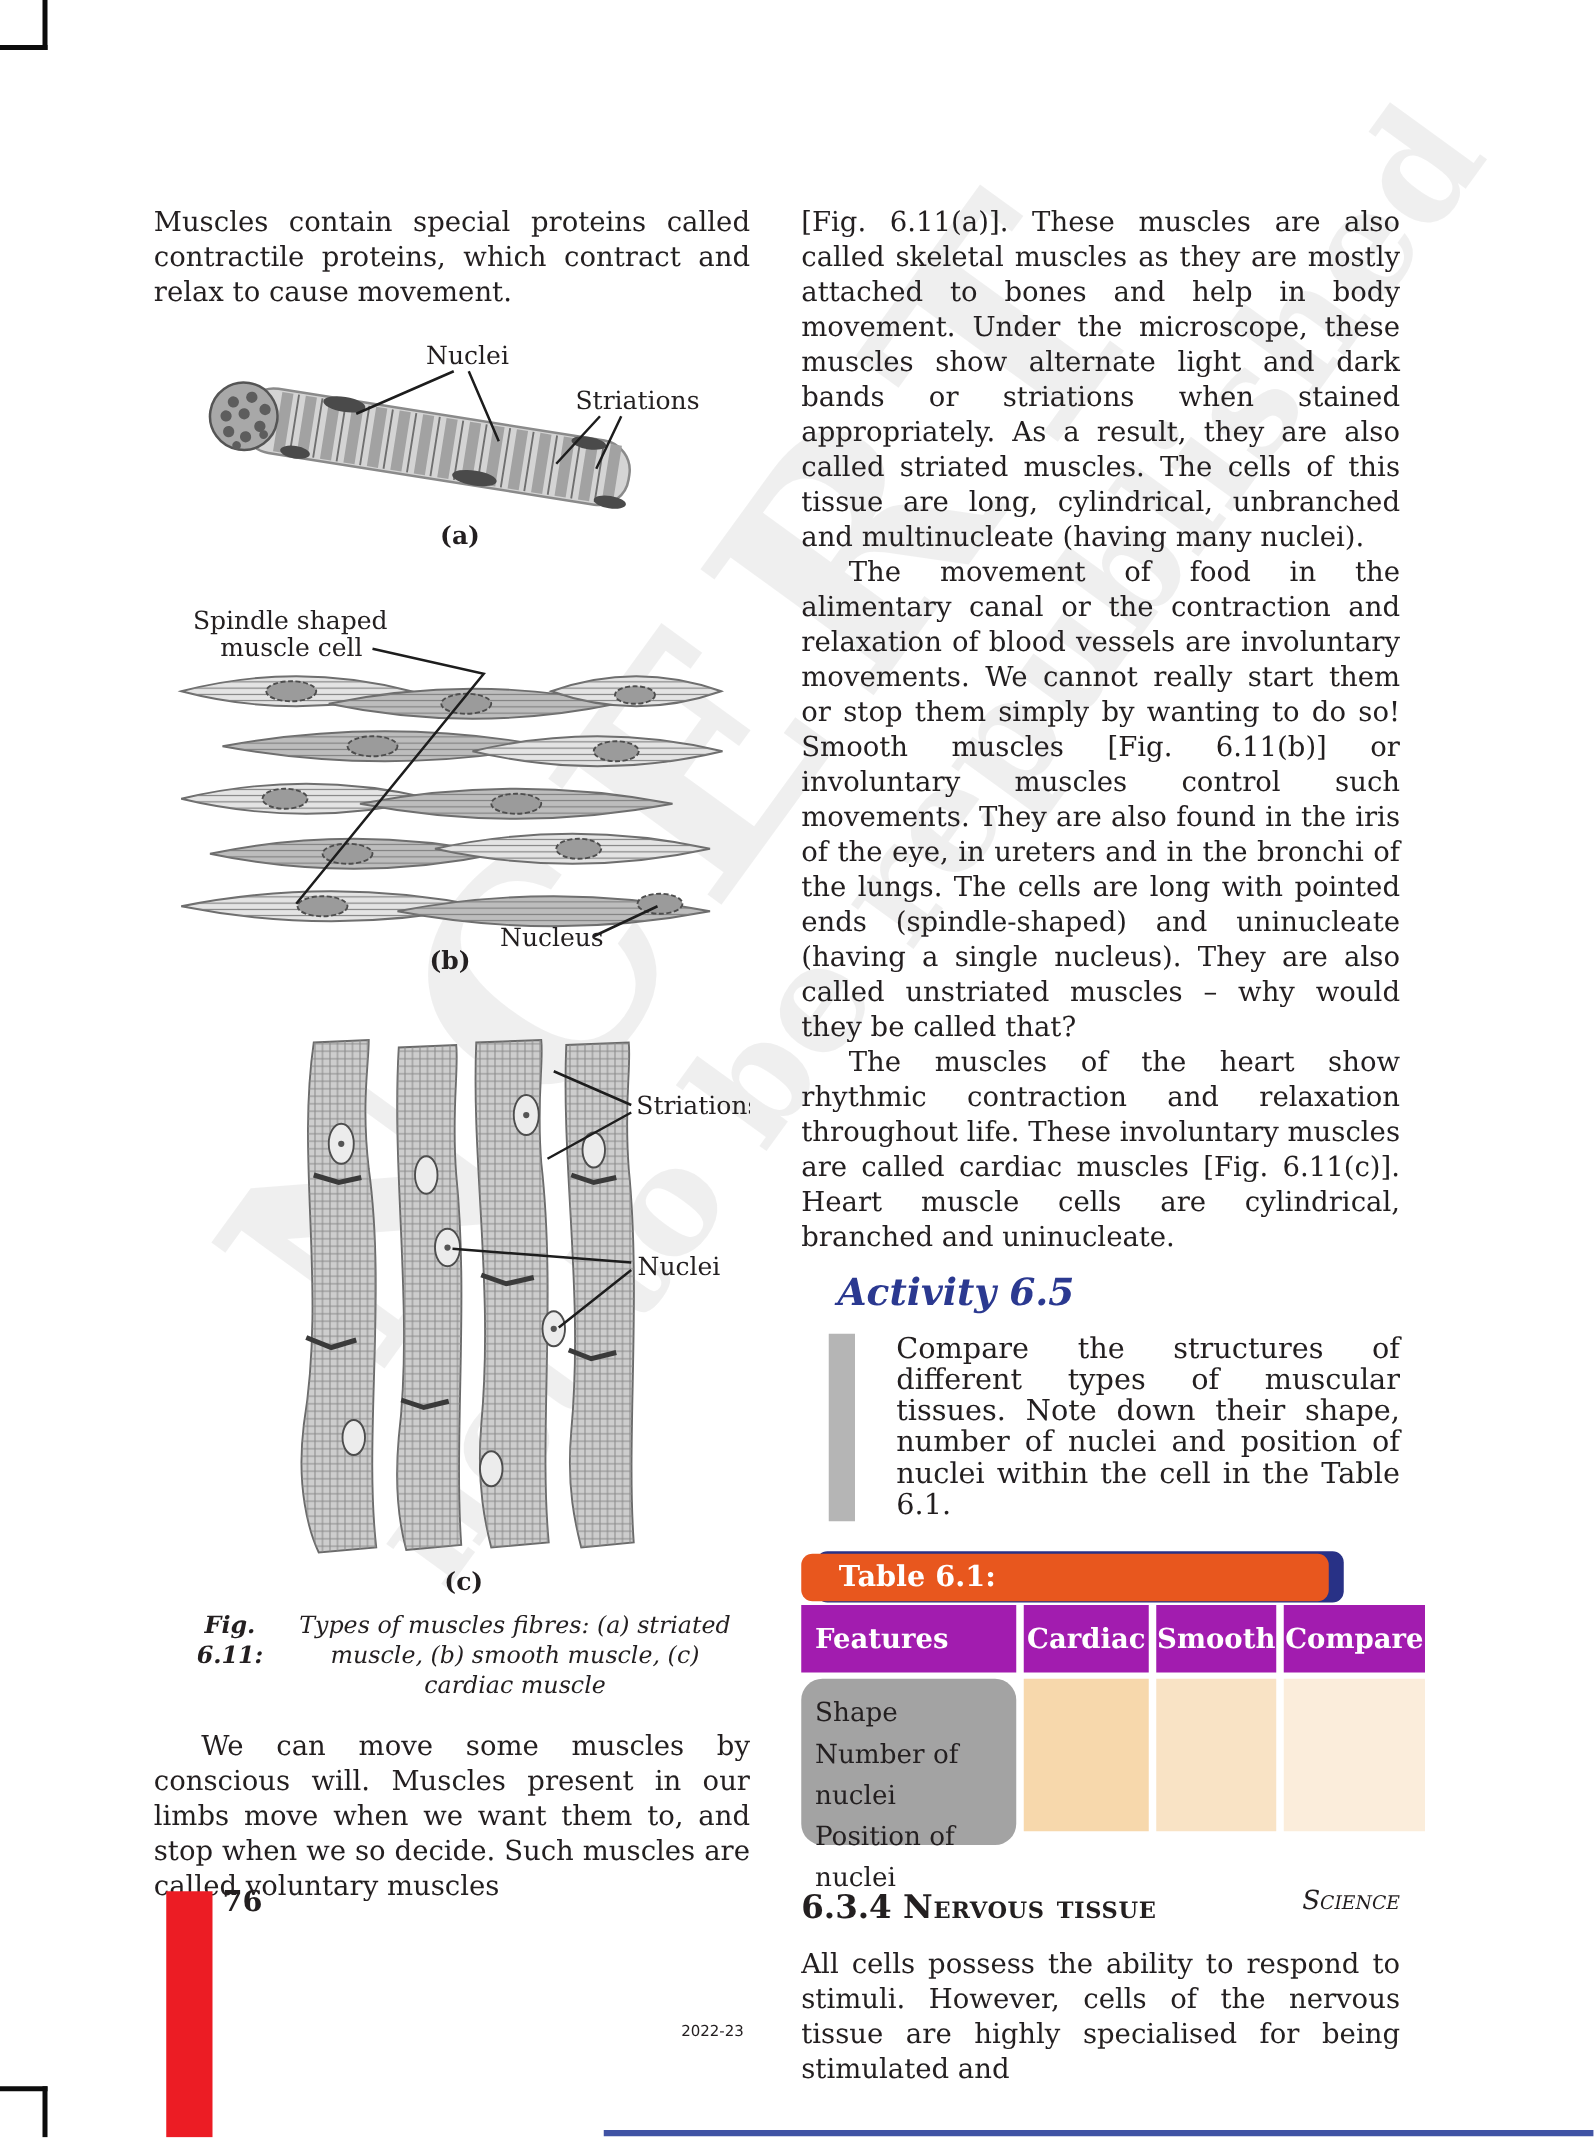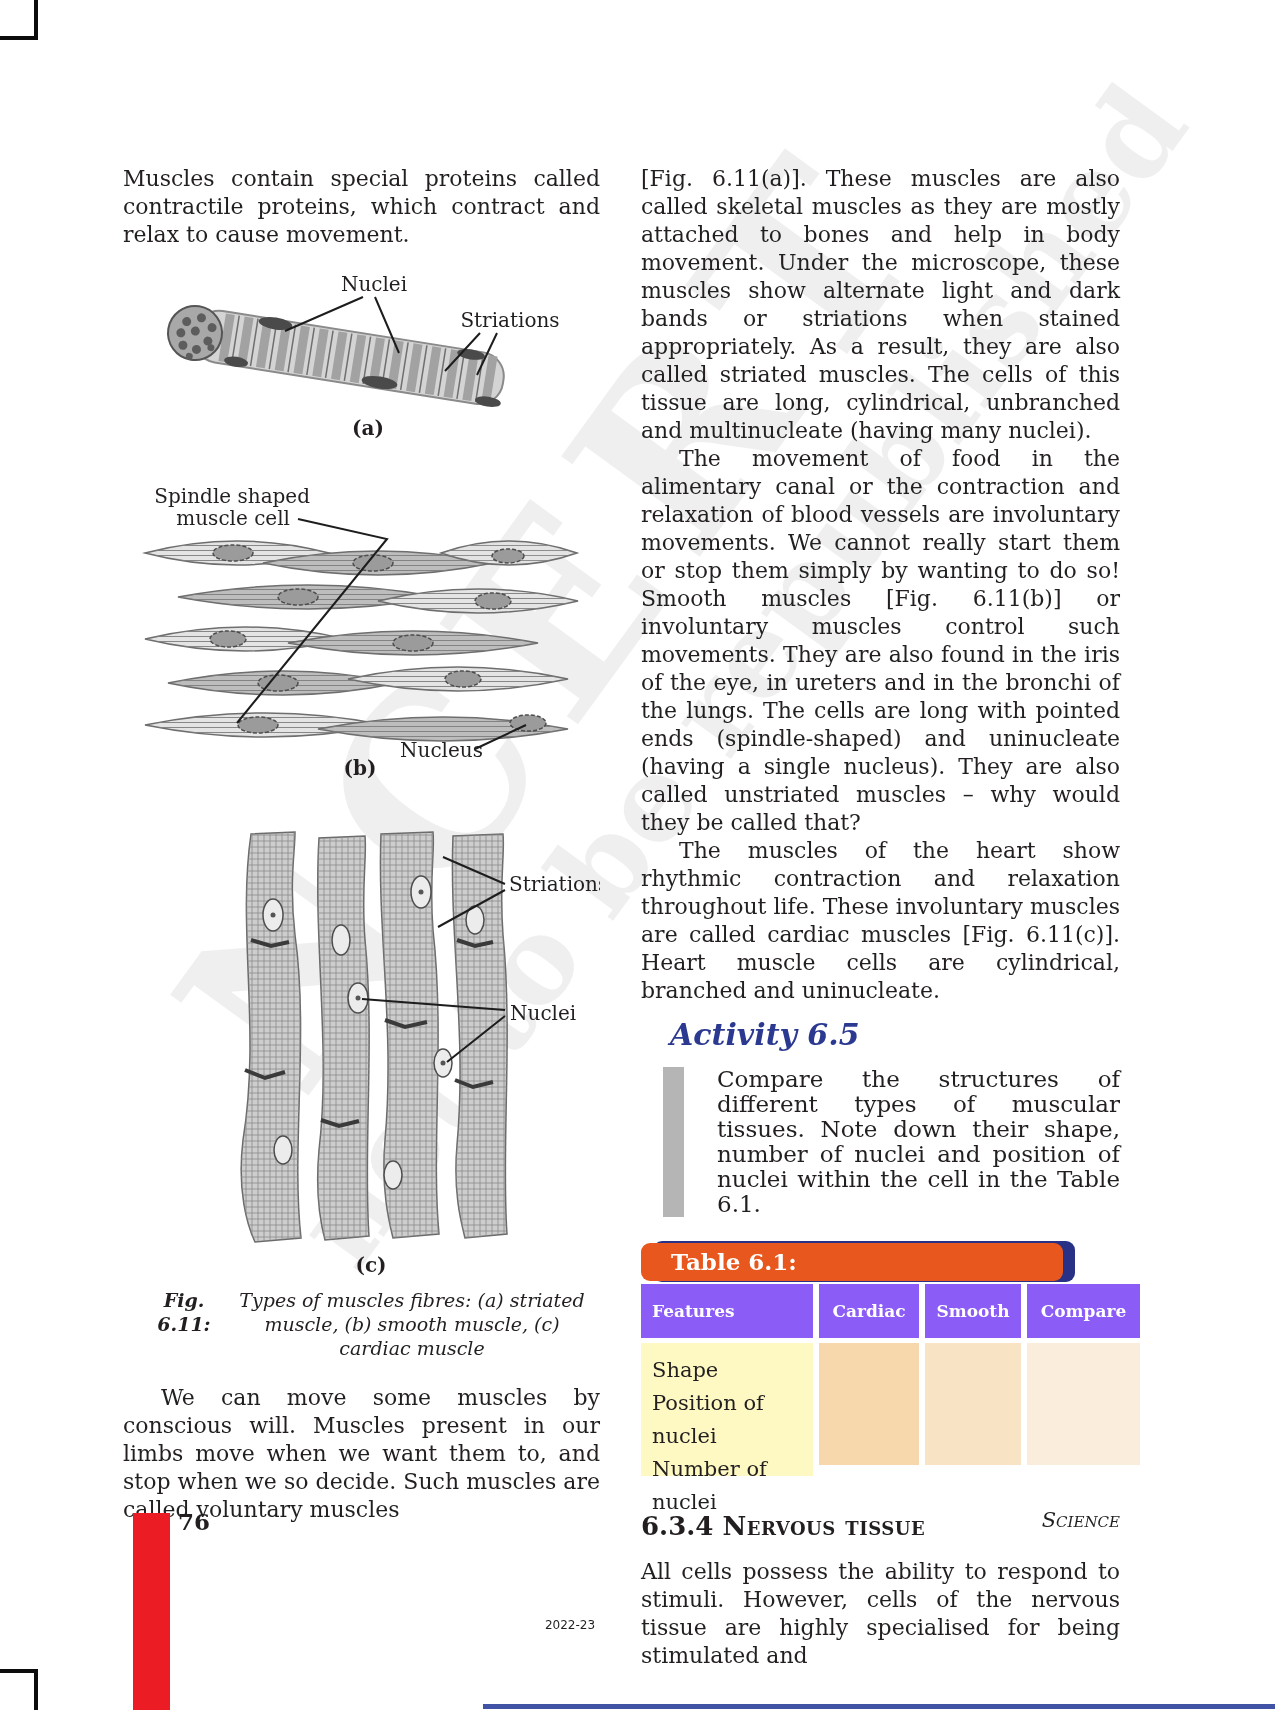--- a/index.html
+++ b/index.html
@@ -36,26 +36,26 @@
   
   .tbl-wrap{position:relative;margin-top:26px;width:499px;text-align:left;}
   .tbl-title-shadow{position:absolute;left:12px;top:-2px;width:422px;height:41px;
                     background:#283186;border-radius:9px;z-index:0;}
   .tbl-title{position:relative;z-index:1;box-sizing:border-box;width:422px;height:38px;
              background:#e8571e;border-radius:9px;color:#ffffff;font-weight:bold;font-size:23px;
              line-height:38px;padding-left:30px;}
   .tbl-head,.tbl-body{position:relative;z-index:1;display:grid;
              grid-template-columns:172px 100px 96px 113px;column-gap:6px;}
   .tbl-head{margin-top:3px;}
-  .tbl-head .cell{background:#8b5cf6;color:#ffffff;font-weight:bold;font-size:17px;
+  .tbl-head .cell{background:#a21caf;color:#ffffff;font-weight:bold;font-size:22px;
                   padding:13px 0;text-align:center;}
   .tbl-head .cell.first{text-align:left;padding-left:11px;}
   .tbl-body{margin-top:5px;}
   .tbl-body .cell{height:122px;}
-  .c1{background:#fef9c3;} .c2{background:#f7d8ac;} .c3{background:#f9e3c5;} .c4{background:#fbeddb;}
+  .c1{background:#a3a3a3;border-radius:17px;} .c2{background:#f7d8ac;} .c3{background:#f9e3c5;} .c4{background:#fbeddb;}
   .feat{font-size:21px;line-height:33px;padding:11px 0 0 11px;}
   
   .sec-head{margin-top:34px;text-align:left;font-size:26px;line-height:32px;font-weight:bold;}
   .sec-title{font-variant:small-caps;font-weight:bold;font-size:26px;letter-spacing:.5px;}
   .para4{margin-top:16px;}
   
   .red-bar{position:absolute;left:133px;top:1513px;width:37px;height:197px;background:#ec1c24;z-index:2;}
   .page-num{position:absolute;left:178px;top:1508px;font-weight:bold;font-size:23px;z-index:2;}
   .science{position:absolute;right:155px;top:1508px;font-style:italic;font-variant:small-caps;
            font-size:21px;z-index:2;}
@@ -222,22 +222,22 @@
       <div class="tbl-title">Table 6.1:</div>
       <div class="tbl-head">
         <div class="cell first">Features</div>
         <div class="cell">Cardiac</div>
         <div class="cell">Smooth</div>
         <div class="cell">Compare</div>
       </div>
       <div class="tbl-body">
         <div class="cell c1 feat">
           <div>Shape</div>
+          <div>Number of nuclei</div>
           <div>Position of nuclei</div>
-          <div>Number of nuclei</div>
         </div>
         <div class="cell c2"></div>
         <div class="cell c3"></div>
         <div class="cell c4"></div>
       </div>
     </div>
 
     <div class="sec-head">
       <span>6.3.4</span>
       <span class="sec-title">Nervous tissue</span>

